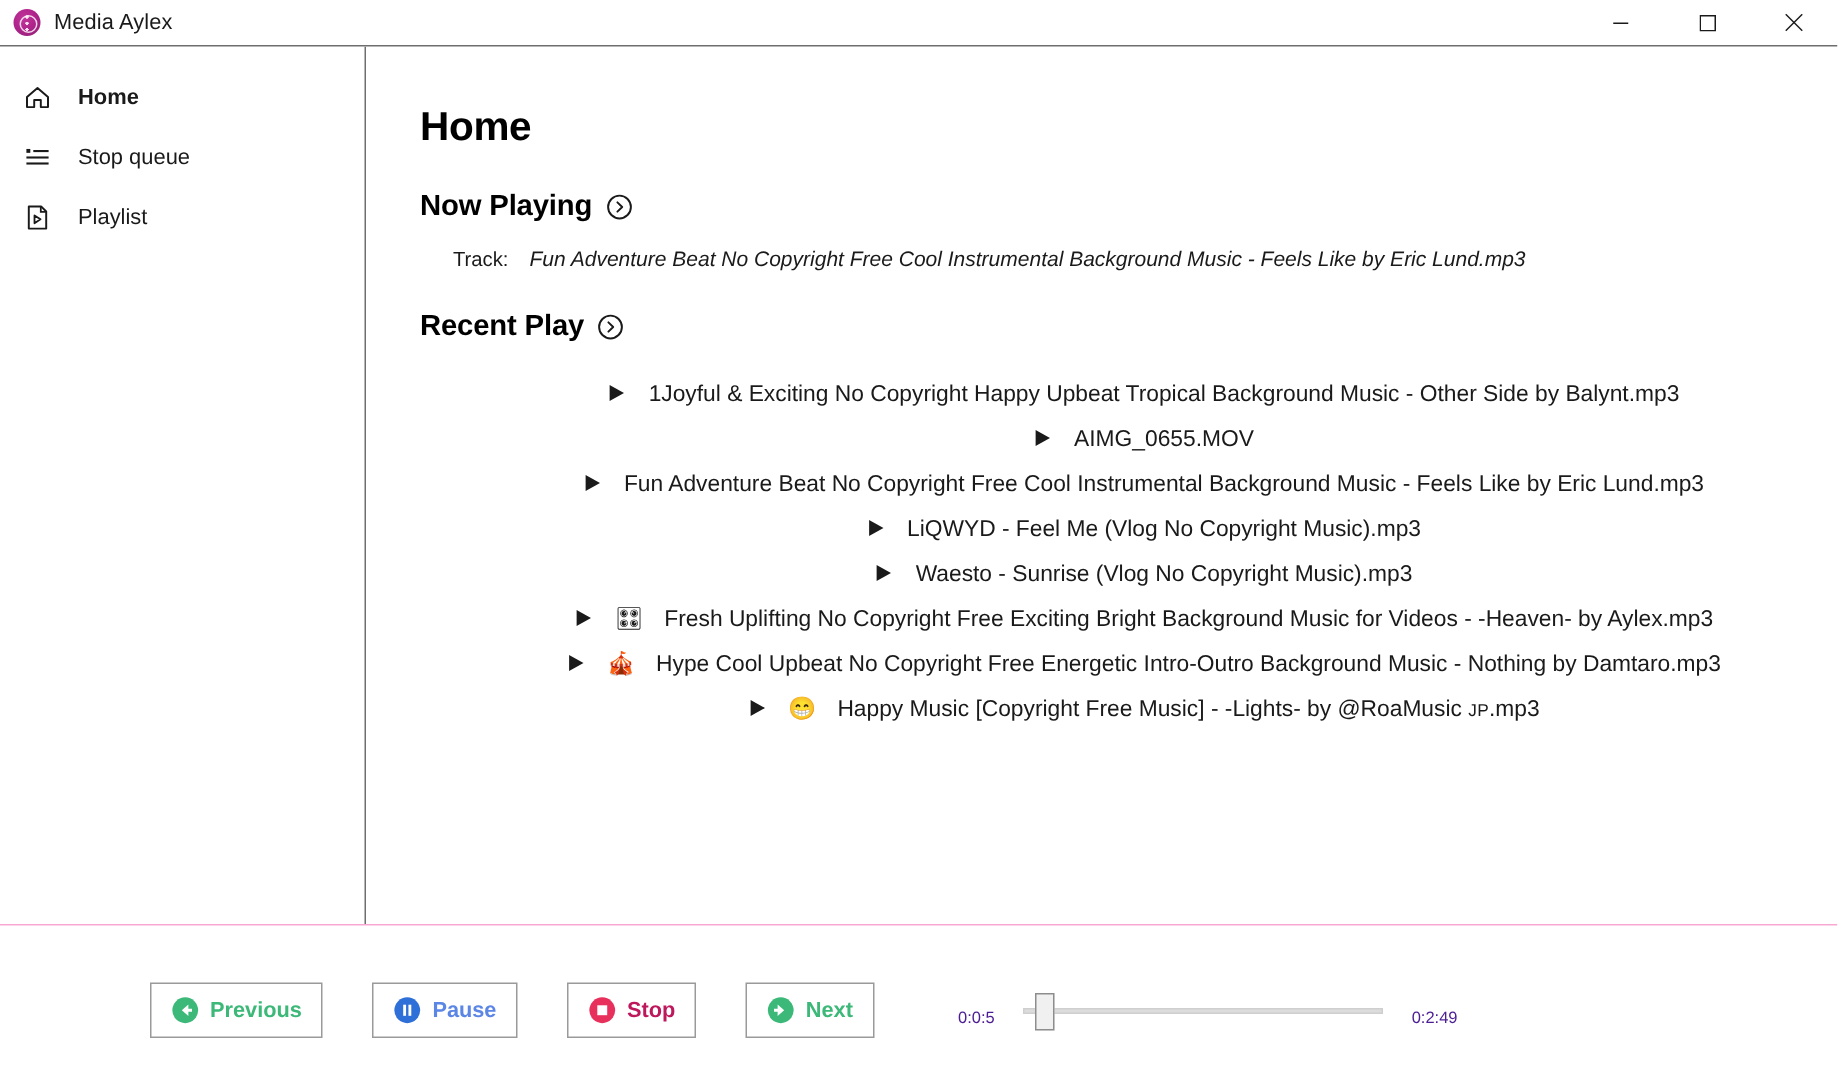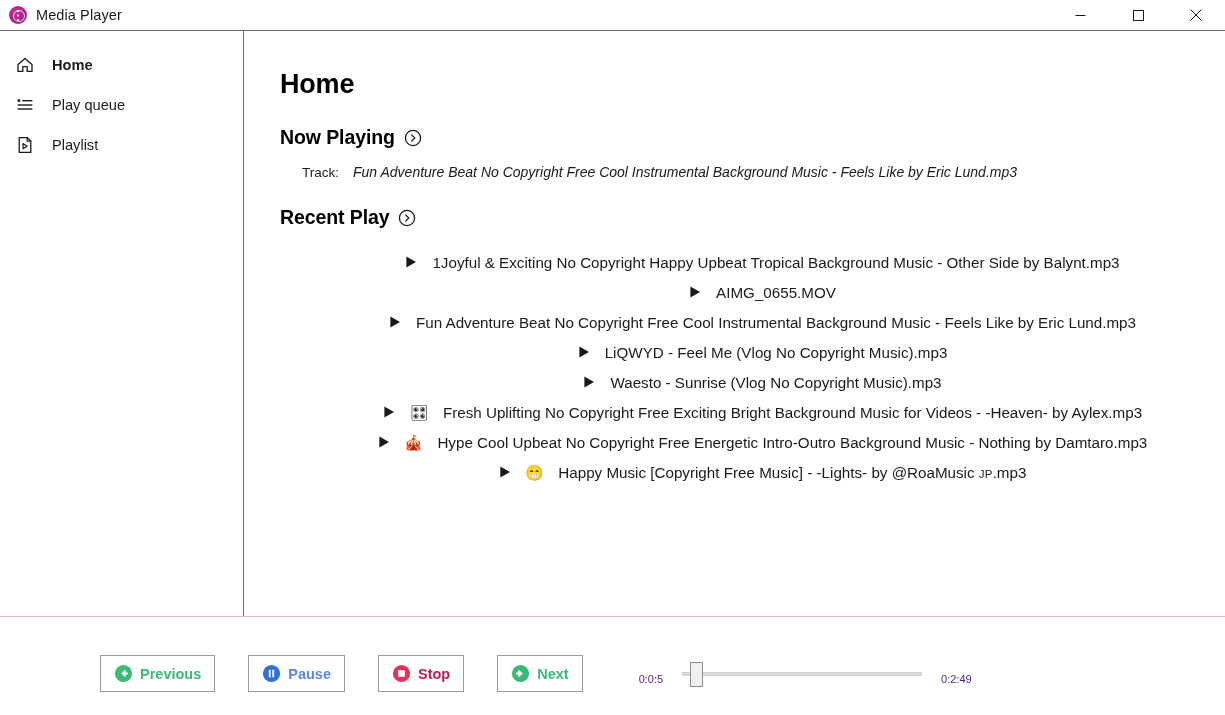--- a/index.html
+++ b/index.html
@@ -230,21 +230,21 @@
     background: #f0f0f0;
     border: 1px solid #8d8d8d;
     cursor: default;
   }
 </style>
 </head>
 <body>
 
 <div class="titlebar">
   <div class="app-icon"></div>
-  <div class="app-title">Media Player</div>
+  <div class="app-title">Media Aylex</div>
 
   <div class="wincontrols">
     <div class="wc">
       <svg width="11" height="11" viewBox="0 0 11 11">
           <line x1="0.5" y1="5.5" x2="10.5" y2="5.5" stroke="#1a1a1a" stroke-width="1"></line>
         </svg>
     </div>
     <div class="wc">
       <svg width="11" height="11" viewBox="0 0 11 11">
           <rect x="0.5" y="0.5" width="10" height="10" fill="none" stroke="#1a1a1a" stroke-width="1"></rect>
@@ -274,21 +274,21 @@
 
     <div class="nav-item">
       <span class="nav-ico">
         <svg width="20" height="20" viewBox="0 0 20 20">
           <rect x="2.6" y="4.3" width="2.6" height="2.6" fill="#1a1a1a"></rect>
           <rect x="7.2" y="5.0" width="10.2" height="1.4" fill="#1a1a1a"></rect>
           <rect x="2.6" y="9.3" width="14.8" height="1.4" fill="#1a1a1a"></rect>
           <rect x="2.6" y="13.3" width="14.8" height="1.4" fill="#1a1a1a"></rect>
         </svg>
       </span>
-      <span class="nav-label">Play queue</span>
+      <span class="nav-label">Stop queue</span>
     </div>
 
     <div class="nav-item">
       <span class="nav-ico">
         <svg width="20" height="20" viewBox="0 0 20 20">
           <path d="M4.2 2.6 H12.4 L15.8 6.0 V17.4 H4.2 Z" fill="none" stroke="#1a1a1a" stroke-width="1.3" stroke-linejoin="round"></path>
           <path d="M12.2 2.8 V6.2 H15.6" fill="none" stroke="#1a1a1a" stroke-width="1.2"></path>
           <path d="M8.0 8.6 L12.0 11.2 L8.0 13.8 Z" fill="none" stroke="#1a1a1a" stroke-width="1.2" stroke-linejoin="round"></path>
         </svg>
       </span>

